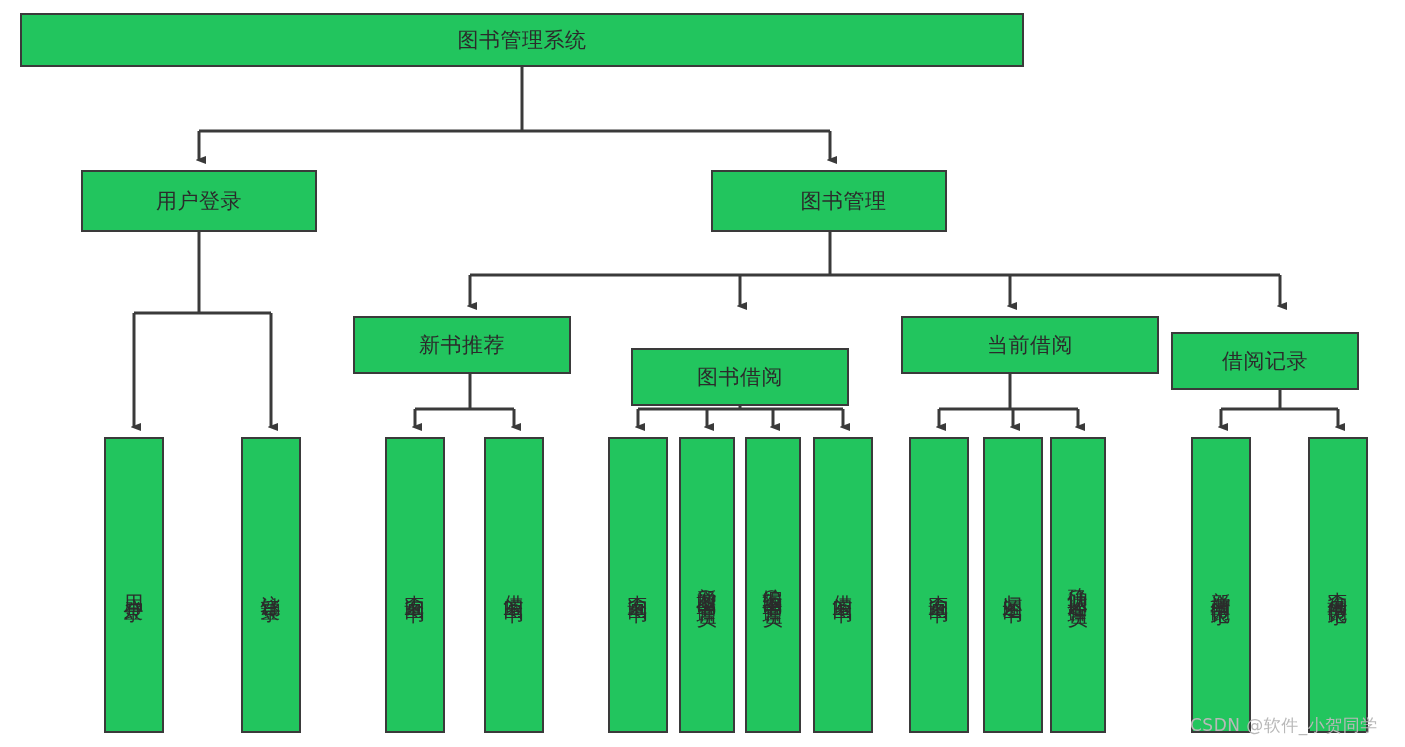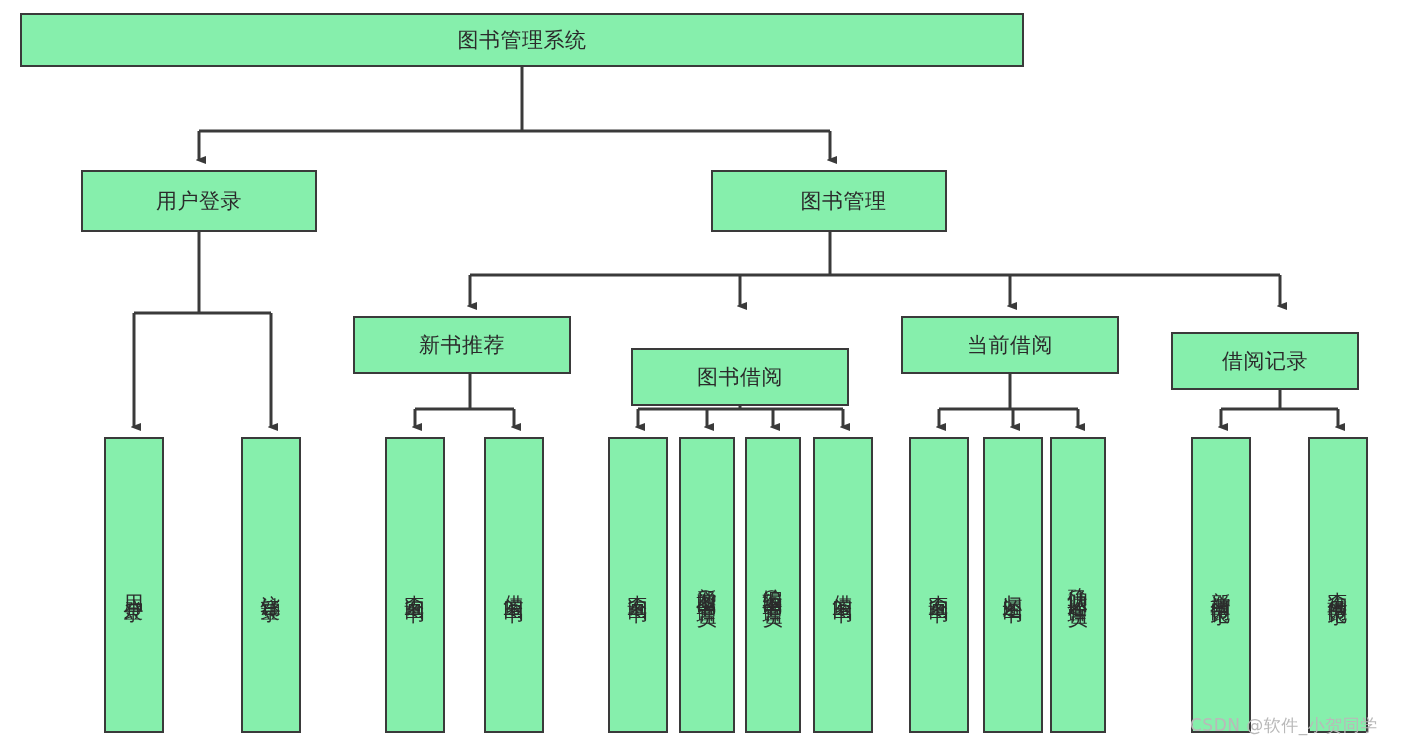--- a/index.html
+++ b/index.html
@@ -20,21 +20,21 @@
   svg.wires {
     position: absolute;
     left: 0;
     top: 0;
     width: 1405px;
     height: 747px;
   }
   .node {
     position: absolute;
     box-sizing: border-box;
-    background: #86efac;
+    background: #22c55e;
     border: 2.5px solid #3a3a3a;
     display: flex;
     align-items: center;
     justify-content: center;
     z-index: 2;
   }
   .node .label {
     color: #2b2b2b;
     font-size: 21px;
     line-height: 1.18;
@@ -130,21 +130,21 @@
   <div class="node" style="left:711px; top:170px; width:236px; height:62px;padding-left:29px;">
     <span class="label">图书管理</span>
   </div>
 
   <div class="node" style="left:353px; top:316px; width:218px; height:58px;">
     <span class="label">新书推荐</span>
   </div>
   <div class="node" style="left:631px; top:316px; width:218px; height:58px;margin-top:32px;">
     <span class="label">图书借阅</span>
   </div>
-  <div class="node" style="left:901px; top:316px; width:218px; height:58px;text-align:right;">
+  <div class="node" style="left:901px; top:316px; width:258px; height:58px;text-align:right;">
     <span class="label">当前借阅</span>
   </div>
   <div class="node" style="left:1171px; top:332px; width:188px; height:58px;font-family:Liberation Serif, serif;">
     <span class="label">借阅记录</span>
   </div>
 
   <div class="node vertical" style="left:104px; top:437px; width:60px; height:296px;">
     <span class="label">用户登录</span>
   </div>
   <div class="node vertical" style="left:241px; top:437px; width:60px; height:296px;">

